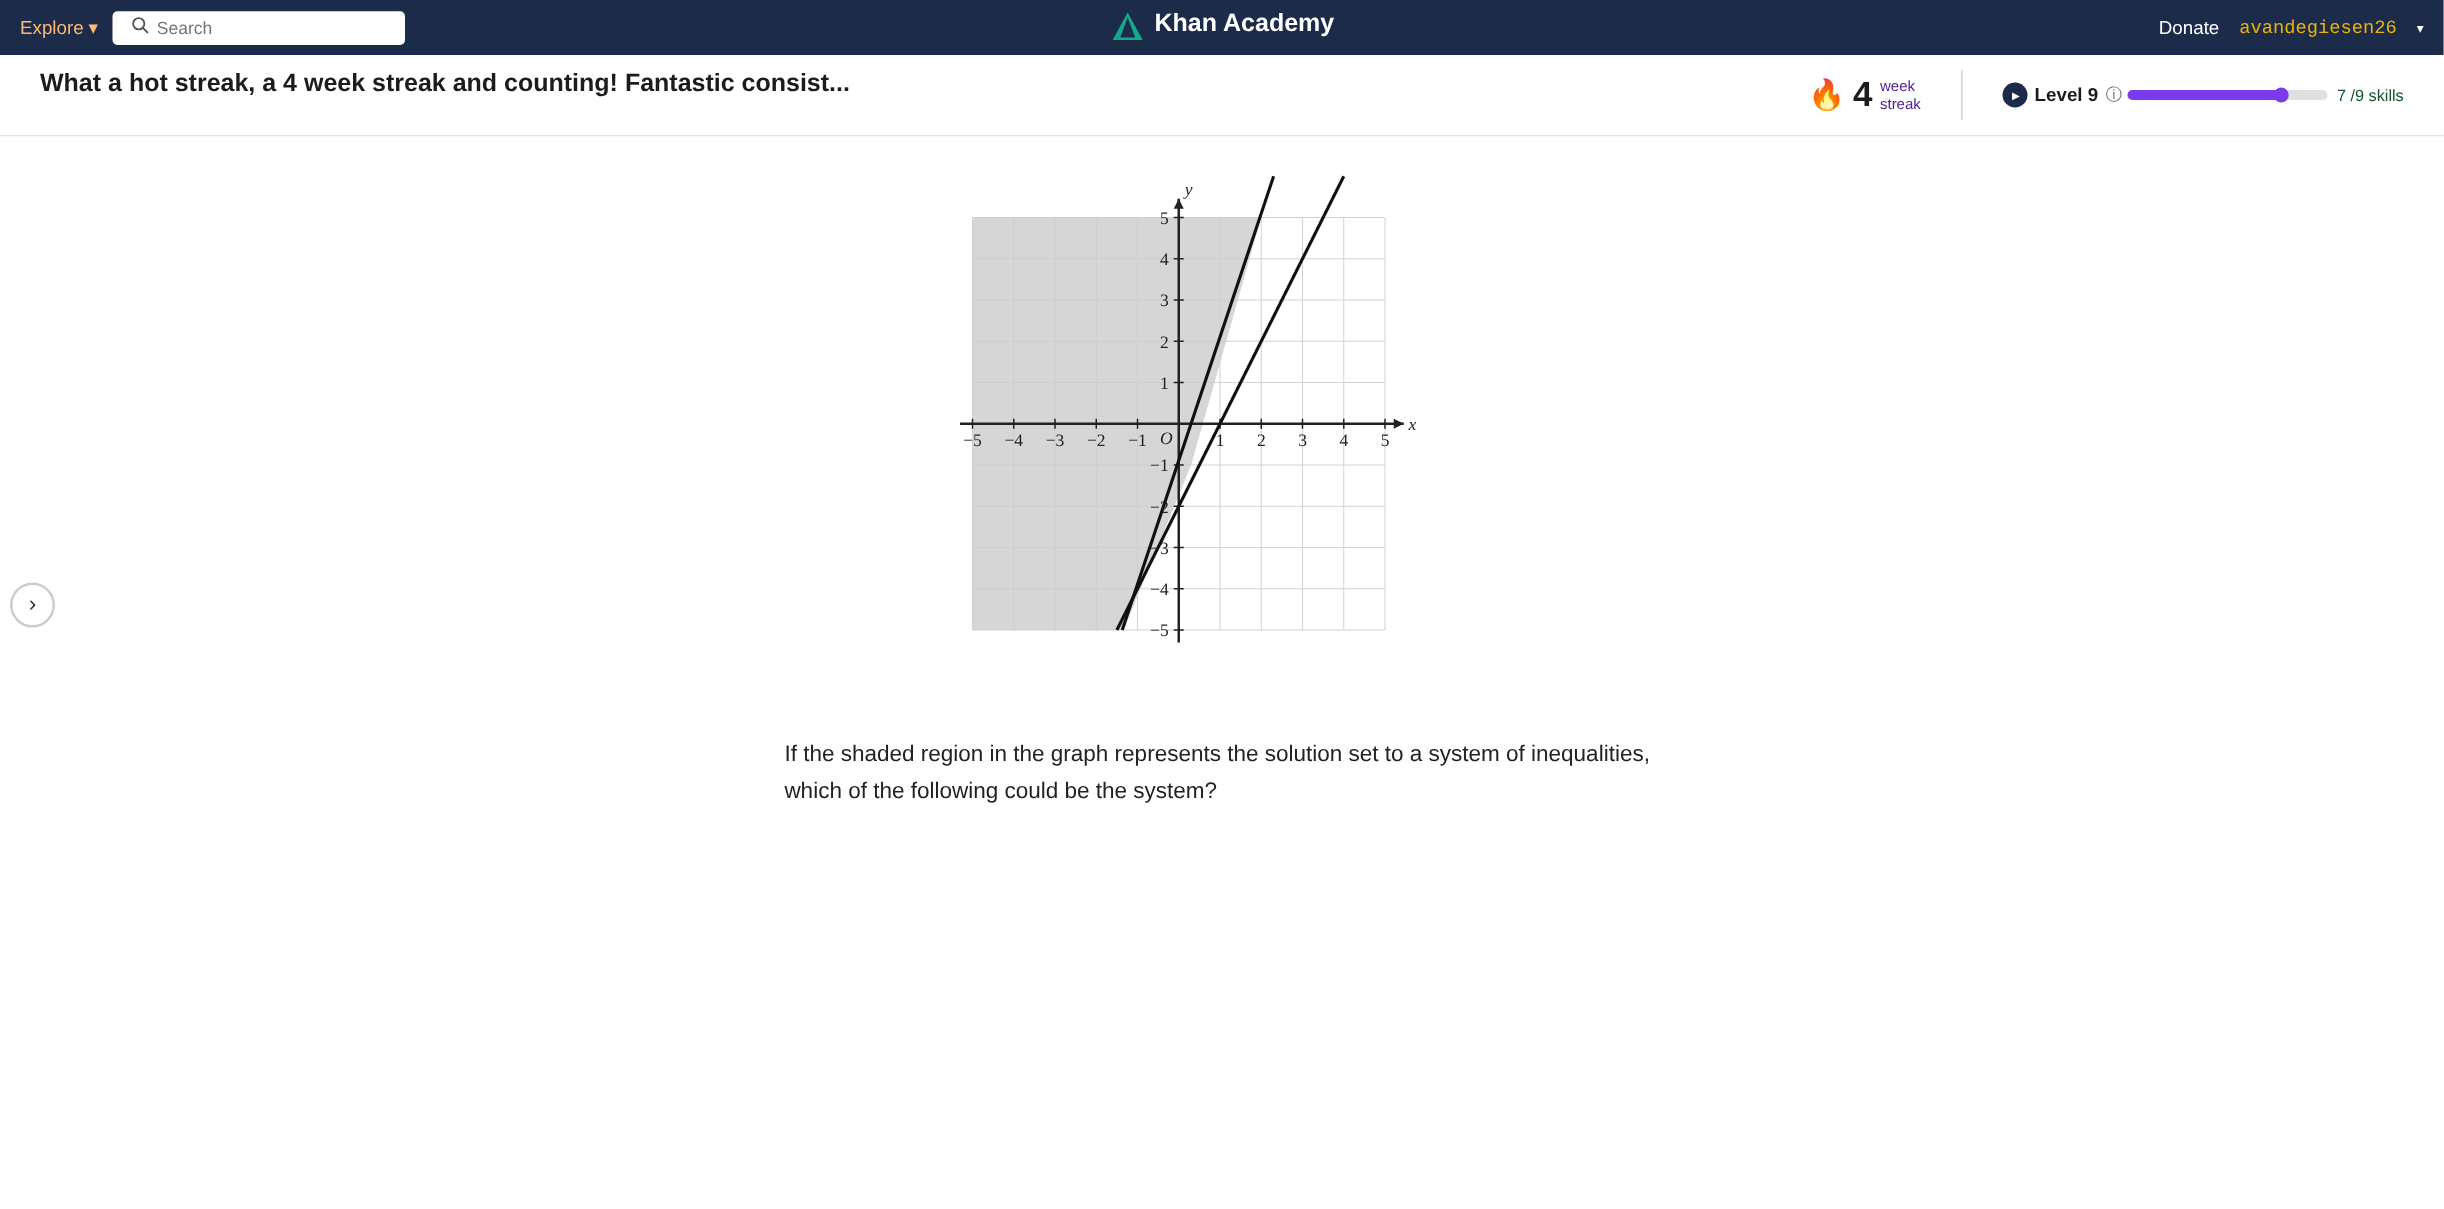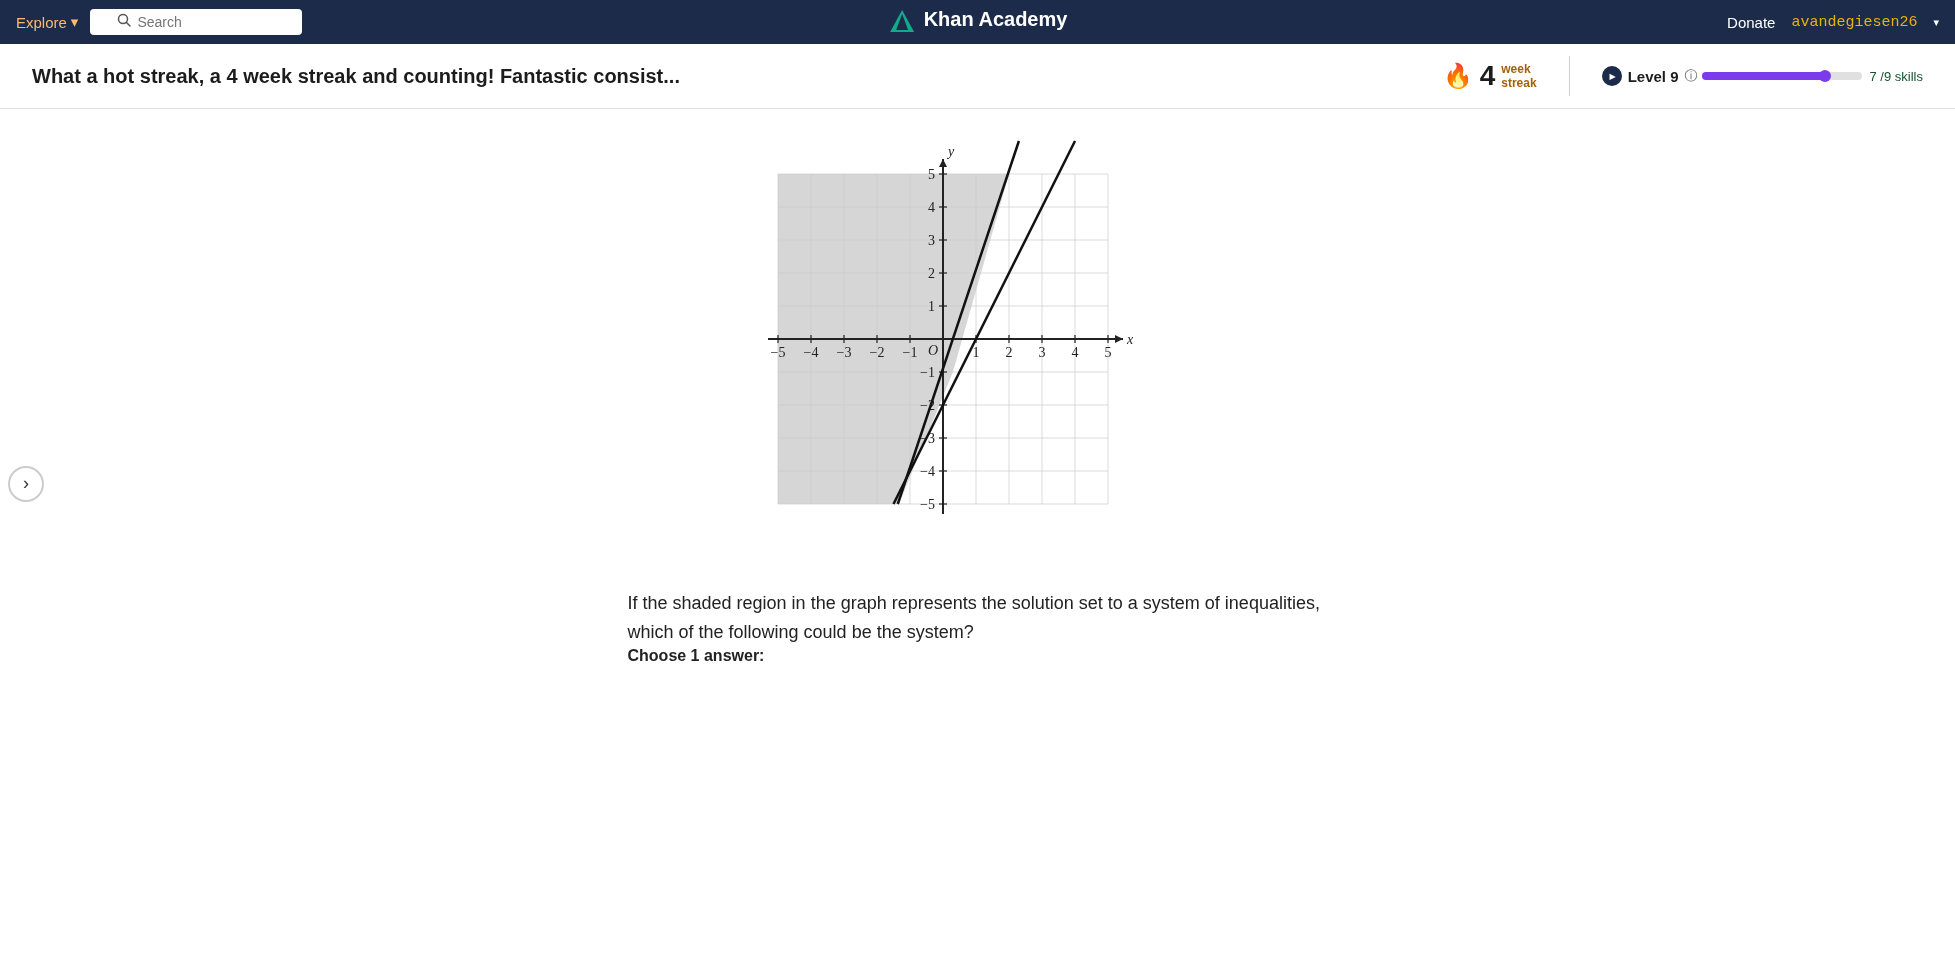--- a/index.html
+++ b/index.html
@@ -21,23 +21,23 @@
       display: flex;
       align-items: center;
       gap: 4px;
       cursor: pointer;
     }
     .nav-search-box {
       display: flex;
       align-items: center;
       background: #fff;
       border-radius: 4px;
-      padding: 4px 27px;
+      padding: 4px 15px;
       gap: 6px;
-      width: 212px;
+      width: 234px;
     }
     .nav-search-box input {
       border: none;
       outline: none;
       font-size: 14px;
       width: 160px;
       background: transparent;
     }
     .nav-logo {
       position: absolute;
@@ -61,21 +61,20 @@
       color: #fff;
       font-size: 15px;
     }
     .nav-donate { color: #fff; text-decoration: none; }
     .nav-username { color: #eab308; font-family: Liberation Mono, monospace; }
     .nav-chevron { font-size: 11px; }
 
     
     .streak-bar {
       display: flex;
-      align-items: center;
       padding: 12px 32px;
       background: #fff;
       border-bottom: 1px solid #e0e0e0;
       gap: 32px;
     }
     .streak-message {
       font-size: 20px;
       font-weight: 600;
       color: #1c1c1c;
       flex: 1;
@@ -88,23 +87,22 @@
     .flame-icon {
       font-size: 24px;
     }
     .streak-number {
       font-size: 28px;
       font-weight: 700;
       color: #1c1c1c;
     }
     .streak-label {
       font-size: 12px;
-      color: #a16207;
+      color: #4c1d95;
       line-height: 1.2;
-      font-weight: bold;
     }
     .streak-divider {
       width: 1px;
       height: 40px;
       background: #ccc;
     }
     .level-section {
       display: flex;
       gap: 4px;
       min-width: 220px;
@@ -370,21 +368,20 @@
           <line x1="340" y1="196" x2="340" y2="204" stroke="#222" stroke-width="1.2"></line>
           <line x1="171" y1="35" x2="179" y2="35" stroke="#222" stroke-width="1.2"></line>
           <text x="340" y="218" text-anchor="middle" font-family="serif" font-size="14" fill="#222">5</text>
           <text x="167" y="40" text-anchor="end" font-family="serif" font-size="14" fill="#222">5</text>
           <text x="165" y="216" text-anchor="middle" font-family="serif" font-size="14" fill="#222" font-style="italic">O</text>
           <line x1="129.79" y1="365" x2="250.89999999999998" y2="2" stroke="#111" stroke-width="2.5"></line>
           <line x1="125.5" y1="365" x2="307" y2="2" stroke="#111" stroke-width="2.5"></line>
         </svg>
       </div>
       <p class="question-text">If the shaded region in the graph represents the solution set to a system of inequalities, which of the following could be the system?</p>
-    <p class="choose-answer">Choose 1 answer:</p>
   </div>
 </div>
 
 <style>
   .graph-wrapper {
     display: flex;
     justify-content: center;
     margin: 10px 0 20px;
   }
   .graph-wrapper svg {

